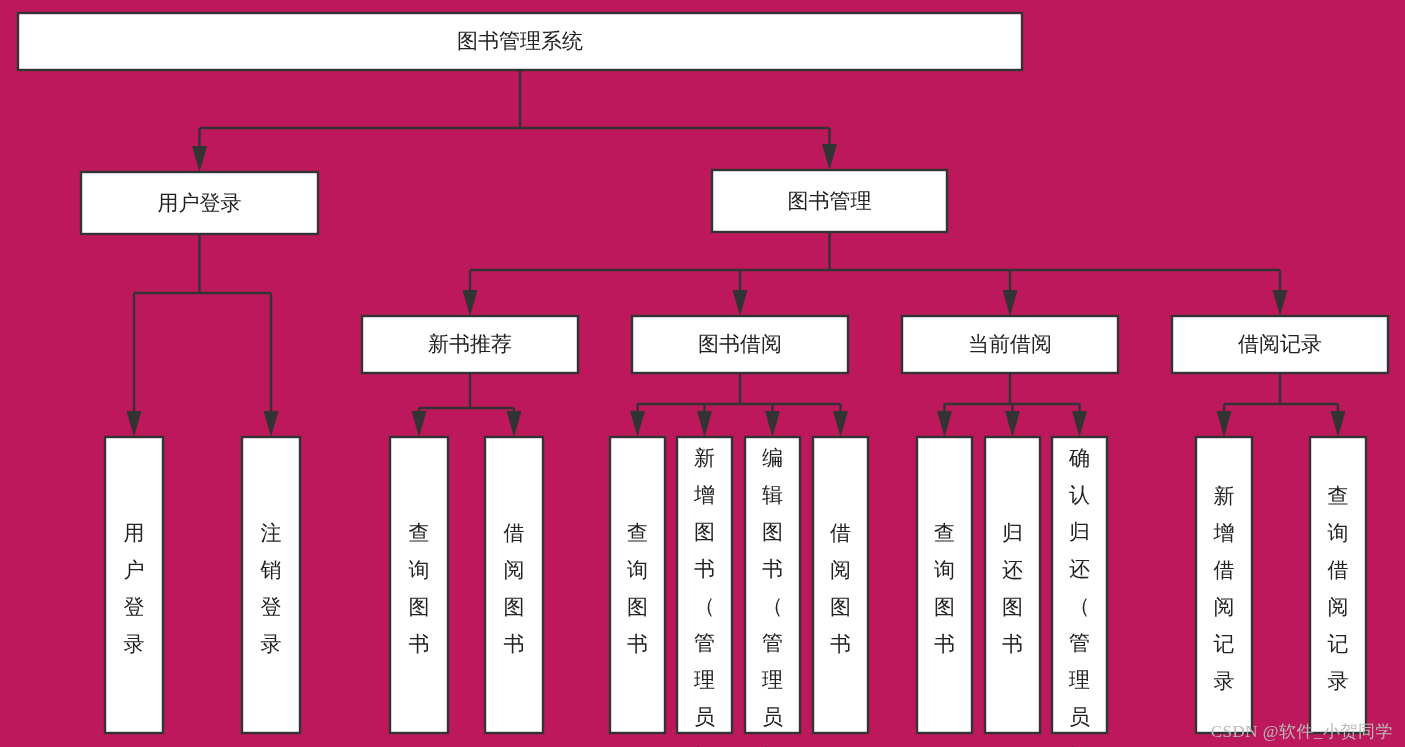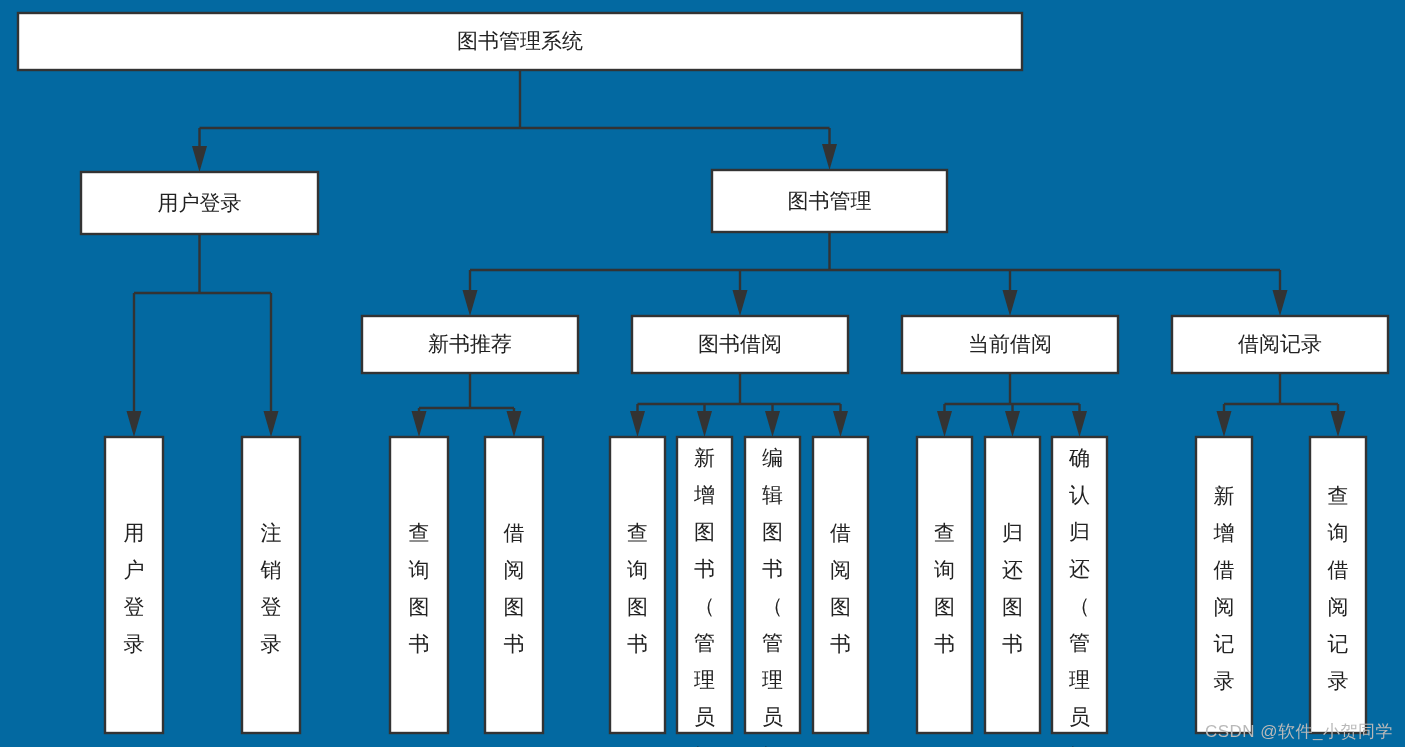--- a/index.html
+++ b/index.html
@@ -11,21 +11,21 @@
   body {
     width: 1405px;
     height: 747px;
     overflow: hidden;
     font-family: "Liberation Sans", "DejaVu Sans", sans-serif;
   }
   #diagram-root {
     position: relative;
     width: 1405px;
     height: 747px;
-    background: #0369a1;
+    background: #be185d;
   }
   svg#flow-svg {
     position: absolute;
     left: 0;
     top: 0;
     width: 1405px;
     height: 747px;
     display: block;
   }
   .node-rect {
@@ -55,21 +55,21 @@
     font-family: "Liberation Sans", "DejaVu Sans", sans-serif;
     font-size: 21px;
     fill: #222222;
     text-anchor: middle;
     white-space: pre;
   }
   .watermark {
     position: absolute;
     right: 12px;
     bottom: 4px;
-    font-family: Liberation Sans, sans-serif;
+    font-family: Liberation Serif, serif;
     font-size: 17px;
     color: #b9b9b9;
     letter-spacing: 0.5px;
     user-select: none;
     pointer-events: none;
   }
 </style>
 </head>
 <body>
 

